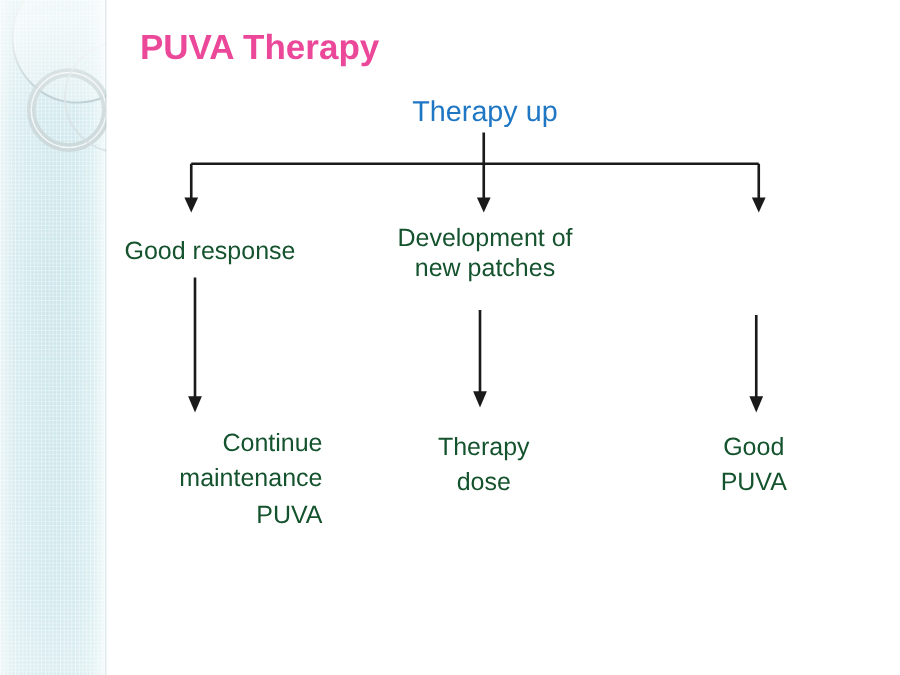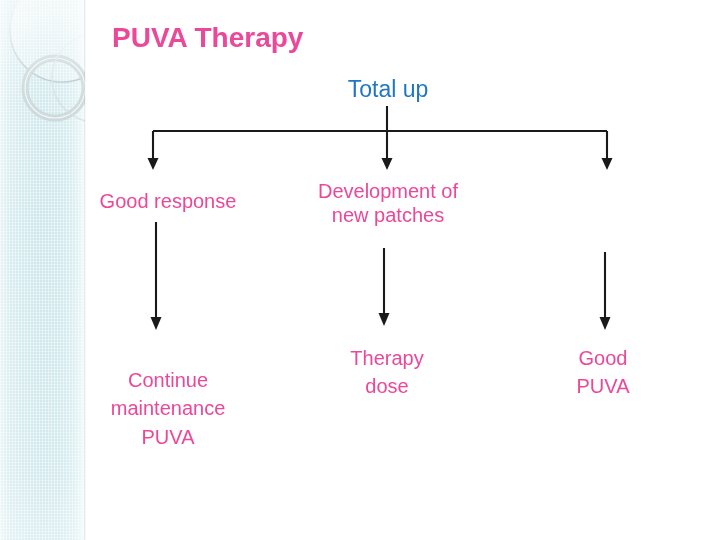--- a/index.html
+++ b/index.html
@@ -95,37 +95,37 @@
     top: 0;
     width: 720px;
     height: 540px;
     pointer-events: none;
   }
 
   
   .node {
     position: absolute;
     text-align: center;
-    color: #ec4899;
+    color: #14532d;
     line-height: 1.18;
     white-space: pre-line;
   }
   .node-root {
     color: #1f77c4;
     font-size: 23px;
     line-height: 1.15;
   }
   .node-lvl1 { font-size: 20px; }
   .node-lvl2 { font-size: 20px; }
 
   #node-root        { left: 300px; top: 76px;  width: 176px; }
   #node-good        { left:  78px; top: 190px; width: 180px; }
   #node-development { left: 292px; top: 180px; width: 192px; }
   #node-total       { left: 518px; top: 188px; width: 180px; }
-  #node-continue    { left:  78px; top: 366px; width: 180px; line-height: 1.42; }
+  #node-continue    { left:  78px; top: 341px; width: 180px; line-height: 1.42; text-align: right; }
   #node-increase    { left: 300px; top: 344px; width: 174px; line-height: 1.42; }
   #node-stop        { left: 518px; top: 344px; width: 170px; line-height: 1.42; }
 </style>
 </head>
 <body>
 
 <div id="slide">
 
   <div id="sidebar">
     <div id="sidebar-base"></div>
@@ -184,21 +184,21 @@
       <polygon points="153,170 147.5,158 158.5,158"></polygon>
       <polygon points="387,170 381.5,158 392.5,158"></polygon>
       <polygon points="607,170 601.5,158 612.5,158"></polygon>
 
       <polygon points="156,330 150.5,317 161.5,317"></polygon>
       <polygon points="384,326 378.5,313 389.5,313"></polygon>
       <polygon points="605,330 599.5,317 610.5,317"></polygon>
     </g>
   </svg>
 
-  <div class="node node-root" id="node-root">Total up</div>
+  <div class="node node-root" id="node-root">Therapy up</div>
 
   <div class="node node-lvl1" id="node-good">Good response</div>
 
   <div class="node node-lvl1" id="node-development">Development of
 new patches</div>
 
 
   <div class="node node-lvl2" id="node-continue">Continue
 maintenance
 PUVA</div>

